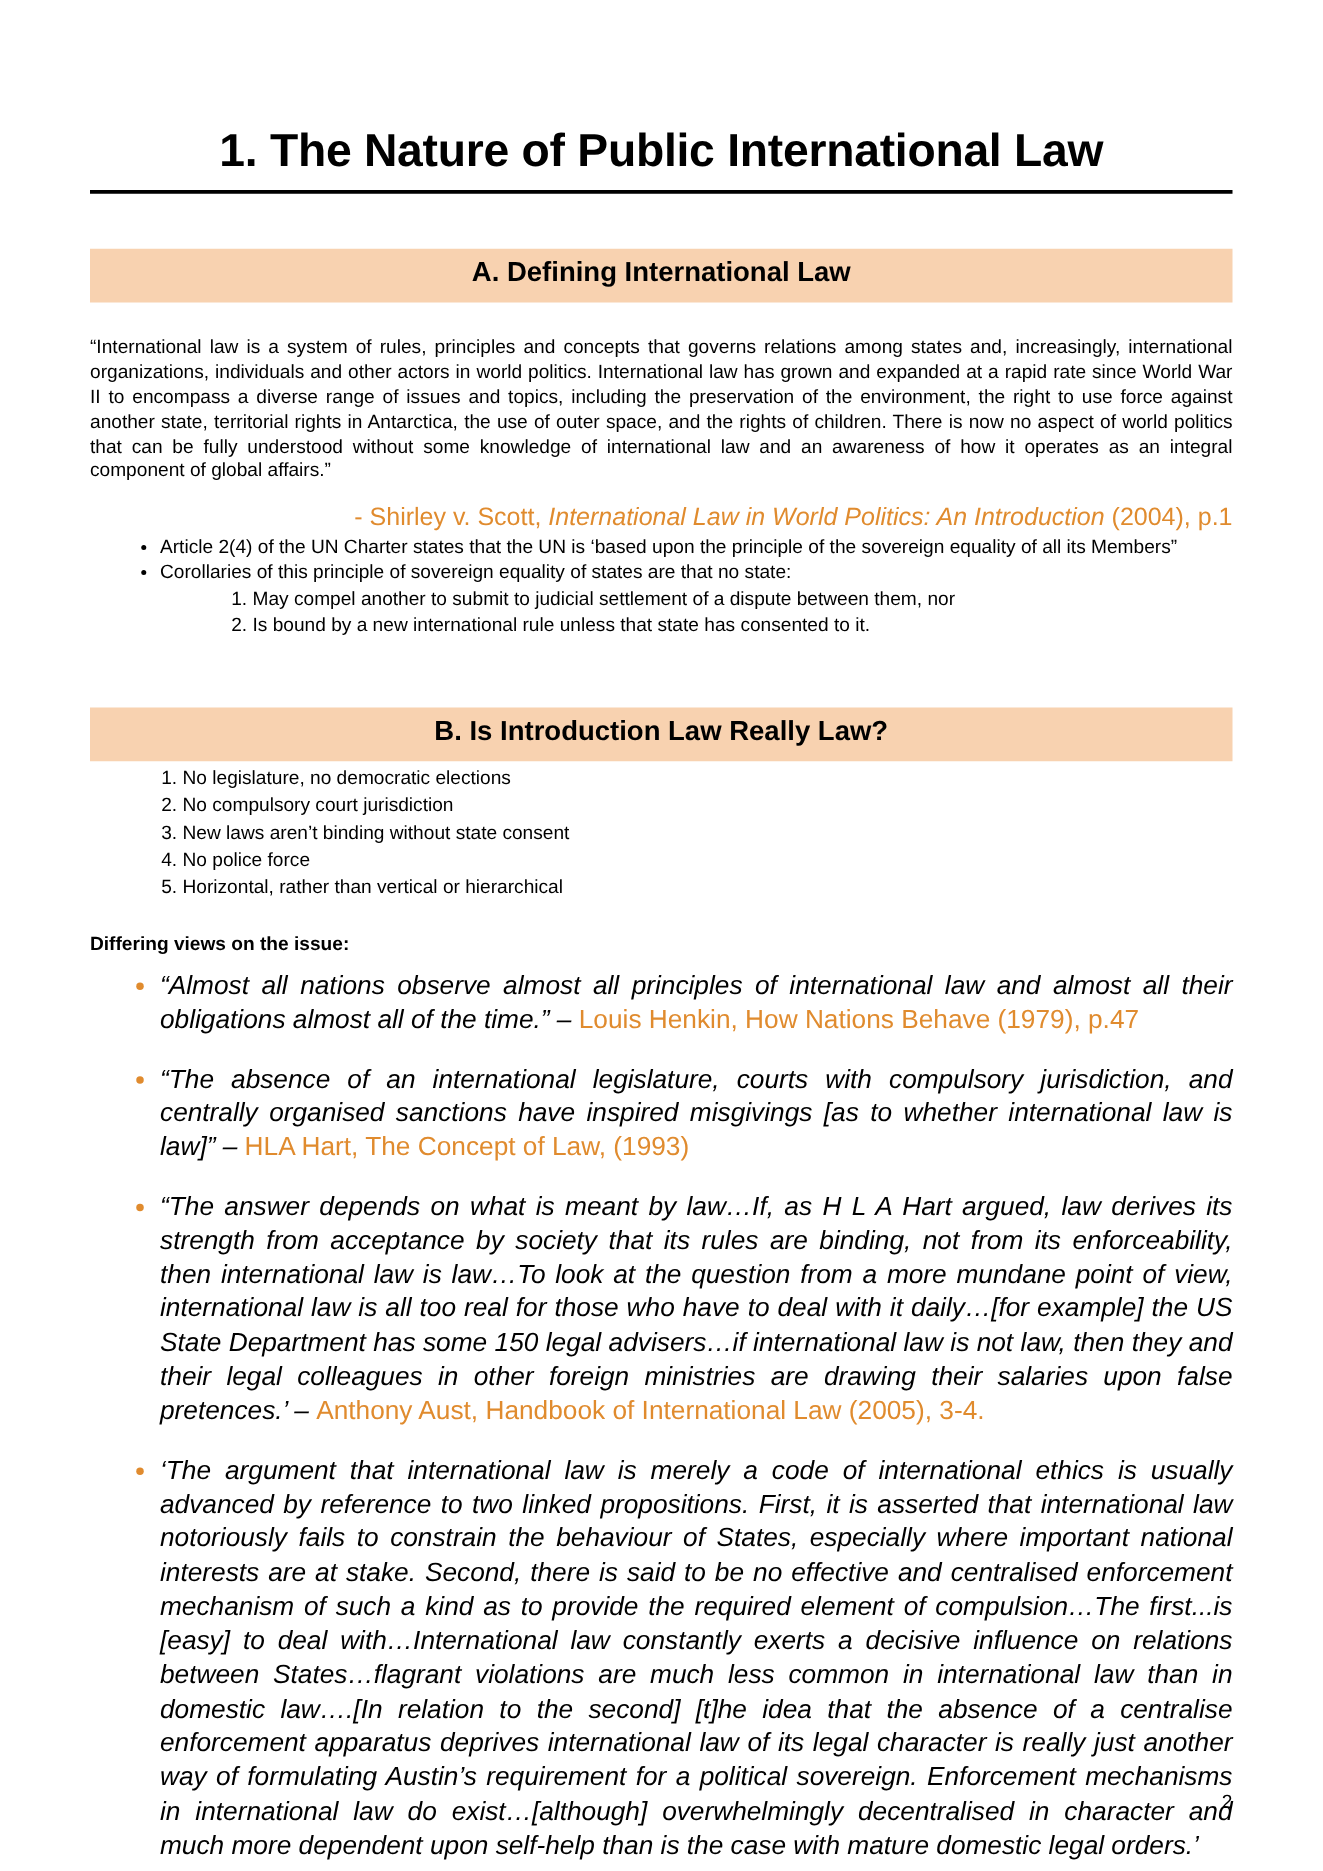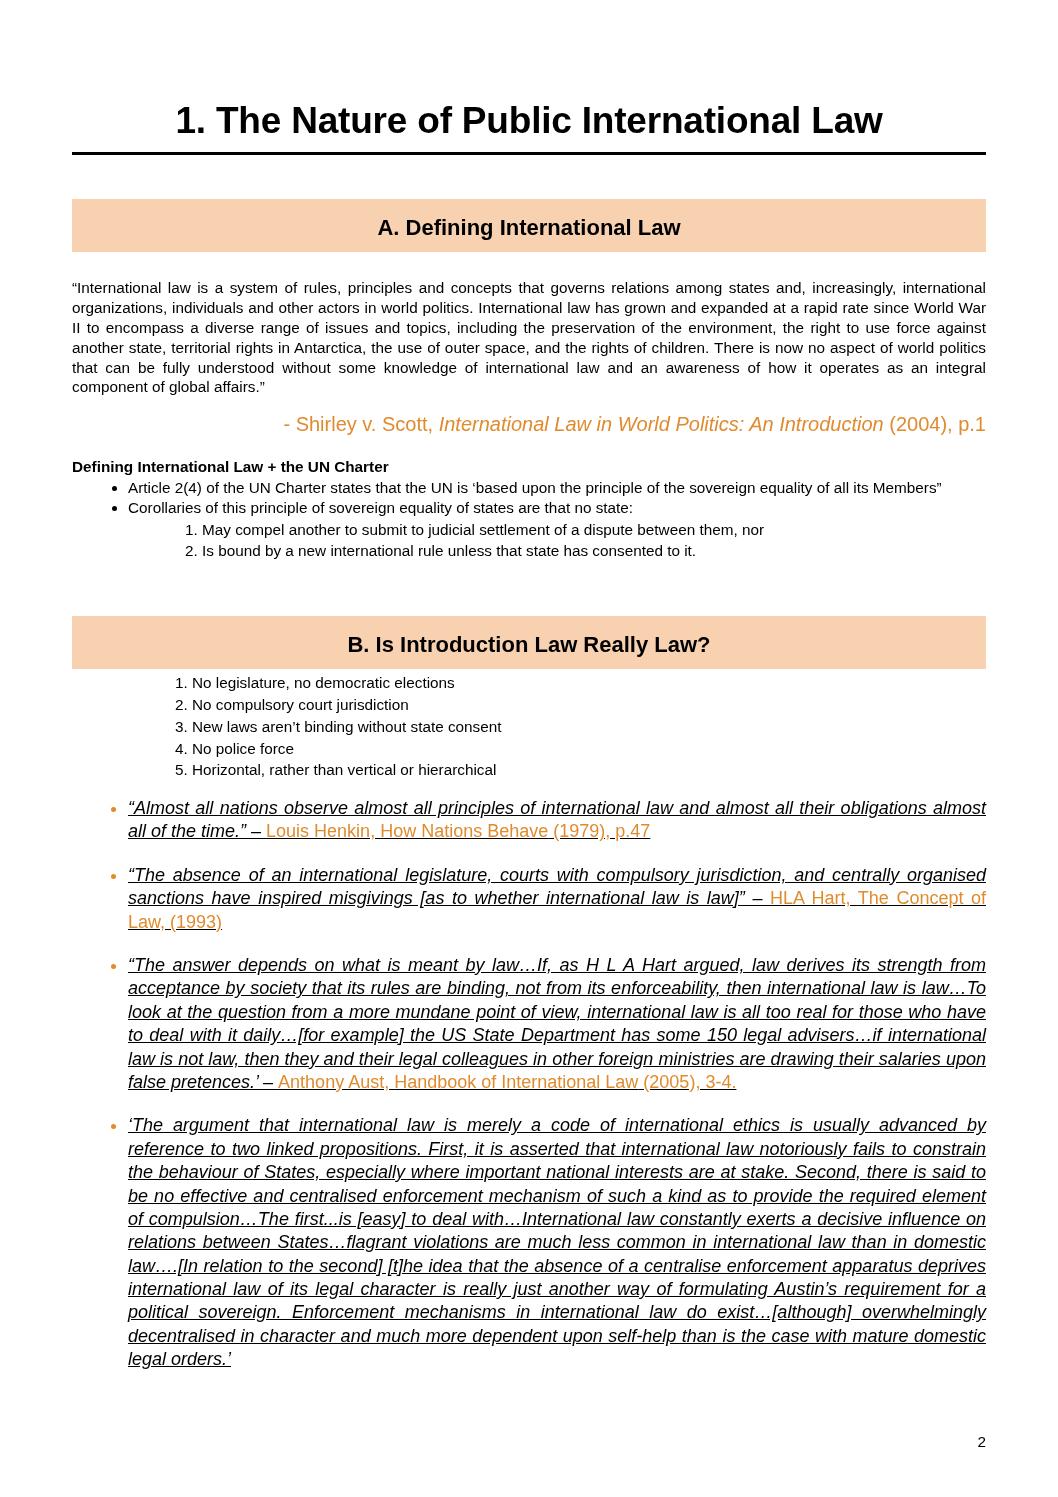--- a/index.html
+++ b/index.html
@@ -26,21 +26,21 @@
     letter-spacing: -0.2px;
     padding-bottom: 10px;
     margin: 28px 0 0 0;
     border-bottom: 3px solid #000;
   }
   .section-banner {
     background: #f8d2b0;
     text-align: center;
     font-size: 22px;
     font-weight: bold;
-    padding: 16px 0 11px 0;
+    padding: 6px 0 11px 0;
     margin-top: 44px;
   }
   .banner-b {
     margin-top: 56px;
   }
   .body-para {
     font-size: 15.3px;
     line-height: 1.30;
     text-align: justify;
     margin-top: 26px;
@@ -84,37 +84,35 @@
   .listA {
     margin-top: 4px;
   }
   ol.nums-b {
     padding-left: 74px;
     margin-top: 3px;
   }
   ol.nums-b > li {
     font-size: 15.3px;
     line-height: 1.42;
-    margin-left: 46px;
   }
   .subhead-views {
     margin-top: 26px;
   }
   ul.quotes {
     margin: 10px 0 0 0;
     padding-left: 56px;
   }
   ul.quotes > li {
-    font-size: 18px;
+    font-size: 21px;
     line-height: 1.30;
     font-style: italic;
     text-align: justify;
     margin-bottom: 20px;
     list-style: disc;
-    text-decoration: underline;
   }
   ul.quotes > li::marker {
     color: #e08b2e;
   }
   .src {
     color: #e08b2e;
     font-style: normal;
   }
   .page-number {
     position: absolute;
@@ -131,21 +129,20 @@
   <h1 class="doc-title">1. The Nature of Public International Law</h1>
 
   <div class="section-banner">A. Defining International Law</div>
 
   <p class="body-para">“International law is a system of rules, principles and concepts that governs relations among states and, increasingly, international organizations, individuals and other actors in world politics. International law has grown and expanded at a rapid rate since World War II to encompass a diverse range of issues and topics, including the preservation of the environment, the right to use force against another state, territorial rights in Antarctica, the use of outer space, and the rights of children. There is now no aspect of world politics that can be fully understood without some knowledge of international law and an awareness of how it operates as an integral component of global affairs.”</p>
 
   <div class="citation-line">
     <span>- Shirley v. Scott, </span><span class="ital">International Law in World Politics: An Introduction</span><span> (2004), p.1</span>
   </div>
 
-  <div class="subhead">Defining International Law + the UN Charter</div>
 
   <ul class="bullets listA">
     <li>Article 2(4) of the UN Charter states that the UN is ‘based upon the principle of the sovereign equality of all its Members”</li>
     <li>
       <span>Corollaries of this principle of sovereign equality of states are that no state:</span>
       <ol class="nums sub-ol">
         <li>May compel another to submit to judicial settlement of a dispute between them, nor</li>
         <li>Is bound by a new international rule unless that state has consented to it.</li>
       </ol>
     </li>
@@ -155,20 +152,21 @@
 
 
   <ol class="nums-b">
     <li>No legislature, no democratic elections</li>
     <li>No compulsory court jurisdiction</li>
     <li>New laws aren’t binding without state consent</li>
     <li>No police force</li>
     <li>Horizontal, rather than vertical or hierarchical</li>
   </ol>
 
+  <div class="subhead subhead-views">Differing views on the issue:</div>
 
   <ul class="quotes">
     <li>
       <span>“Almost all nations observe almost all principles of international law and almost all their obligations almost all of the time.” – </span><span class="src">Louis Henkin, </span><span class="src ital">How Nations Behave</span><span class="src"> (1979), p.47</span>
     </li>
     <li>
       <span>“The absence of an international legislature, courts with compulsory jurisdiction, and centrally organised sanctions have inspired misgivings [as to whether international law is law]” – </span><span class="src">HLA Hart, </span><span class="src ital">The Concept of Law</span><span class="src">, (1993)</span>
     </li>
     <li>
       <span>“The answer depends on what is meant by law…If, as H L A Hart argued, law derives its strength from acceptance by society that its rules are binding, not from its enforceability, then international law is law…To look at the question from a more mundane point of view, international law is all too real for those who have to deal with it daily…[for example] the US State Department has some 150 legal advisers…if international law is not law, then they and their legal colleagues in other foreign ministries are drawing their salaries upon false pretences.’ – </span><span class="src">Anthony Aust, </span><span class="src ital">Handbook of International Law</span><span class="src"> (2005), 3-4.</span>

